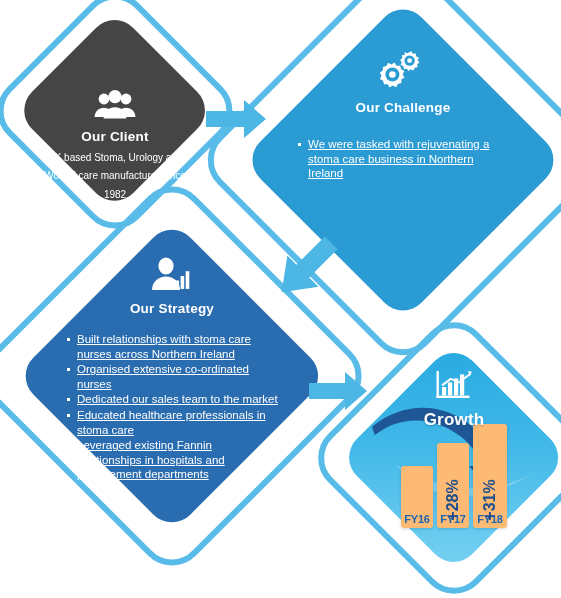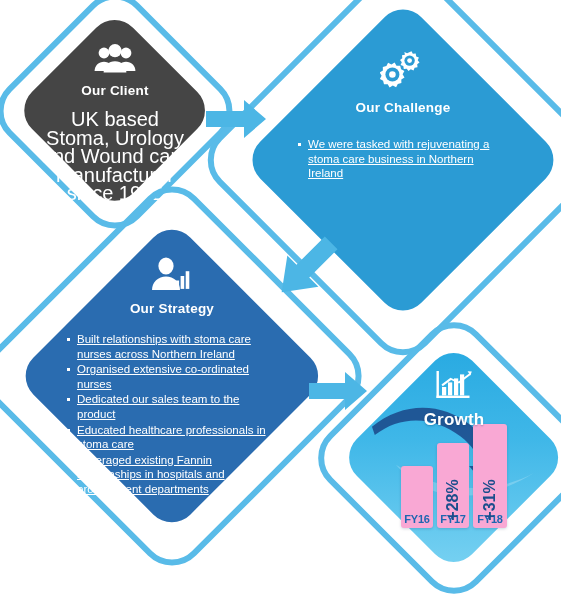--- a/index.html
+++ b/index.html
@@ -55,25 +55,25 @@
   ul.bullets li{
     position:relative;padding-left:11px;margin-bottom:1px;text-decoration:underline;
   }
   ul.bullets li:before{
     content:"";position:absolute;left:1px;top:6px;
     width:3px;height:3px;background:#ffffff;
   }
 
   
   .client{left:22px;top:18px;width:186px;height:186px;}
-  .client .content{padding-top:26px;}
+  .client .content{padding-top:26px;justify-content:flex-end;}
   .client .ttl{font-size:13.5px;margin-top:5px;}
   .client .desc{
-    color:#ffffff;font-size:20px;line-height:18.5px;
-    text-align:center;margin-top:12px;width:150px;
+    color:#ffffff;font-size:10px;line-height:18.5px;
+    text-align:center;margin-top:5px;width:150px;
   }
 
   
   .challenge{left:255px;top:12px;width:296px;height:296px;}
   .challenge .content{padding-top:38px;}
   .challenge .ttl{font-size:13.5px;margin-top:6px;}
   .challenge .bullets{
     font-size:11.5px;line-height:14.6px;margin-top:22px;width:212px;
   }
 
@@ -89,21 +89,21 @@
   .growth{left:348px;top:352px;width:212px;height:212px;}
   .growth .content{padding-top:18px;}
   .growth .ttl{font-size:17px;margin-top:4px;position:relative;z-index:4;
     text-shadow:0 1px 2px rgba(10,60,110,.35);text-align:center;}
   .swoosh{position:absolute;left:0;top:0;width:100%;height:100%;z-index:2;}
   .chart{
     position:absolute;left:50%;bottom:36px;transform:translateX(-50%);
     display:flex;align-items:flex-end;gap:4px;z-index:3;
   }
   .bar{
-    background:#f9a8d4;border-radius:3px;
+    background:#fdba74;border-radius:3px;
     position:relative;display:flex;flex-direction:column;
     align-items:center;justify-content:flex-end;
     box-shadow:0 1px 3px rgba(0,40,80,.18);
   }
   .bar .pct{
     color:#1b4e8c;font-weight:bold;font-size:16px;
     transform:rotate(-90deg);white-space:nowrap;
     margin-bottom:4px;
   }
   .bar .fy{
@@ -178,21 +178,21 @@
             <rect x="25.5" y="23.5" width="3.6" height="8.4"></rect>
             <rect x="30.6" y="19" width="3.6" height="12.9"></rect>
             <rect x="35.7" y="14.2" width="3.6" height="17.7"></rect>
           </g>
         </svg>
       </span>
       <div class="ttl">Our Strategy</div>
       <ul class="bullets">
         <li>Built relationships with stoma care nurses across Northern Ireland</li>
         <li>Organised extensive co-ordinated nurses</li>
-        <li>Dedicated our sales team to the product</li>
+        <li>Dedicated our sales team to the market</li>
         <li>Educated healthcare professionals in stoma care</li>
         <li>Leveraged existing Fannin relationships in hospitals and procurement departments</li>
       </ul>
     </div>
   </div>
 
   <div class="dia growth">
     <div class="ring"></div>
     <div class="body">
       <svg class="swoosh" viewBox="0 0 164 164">

